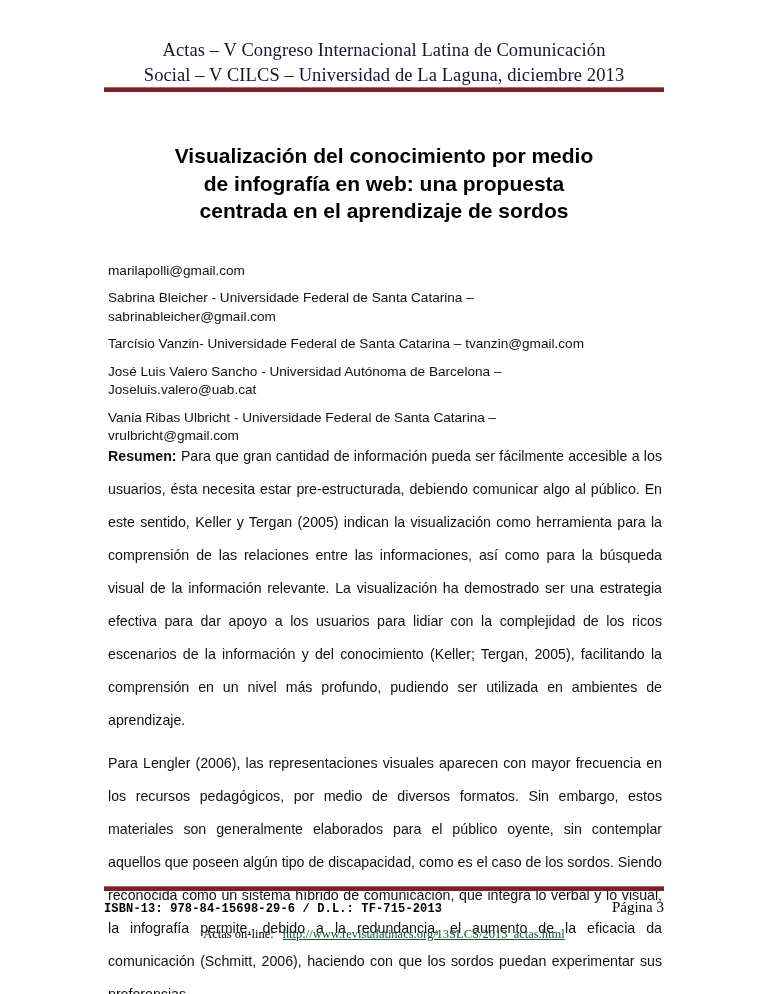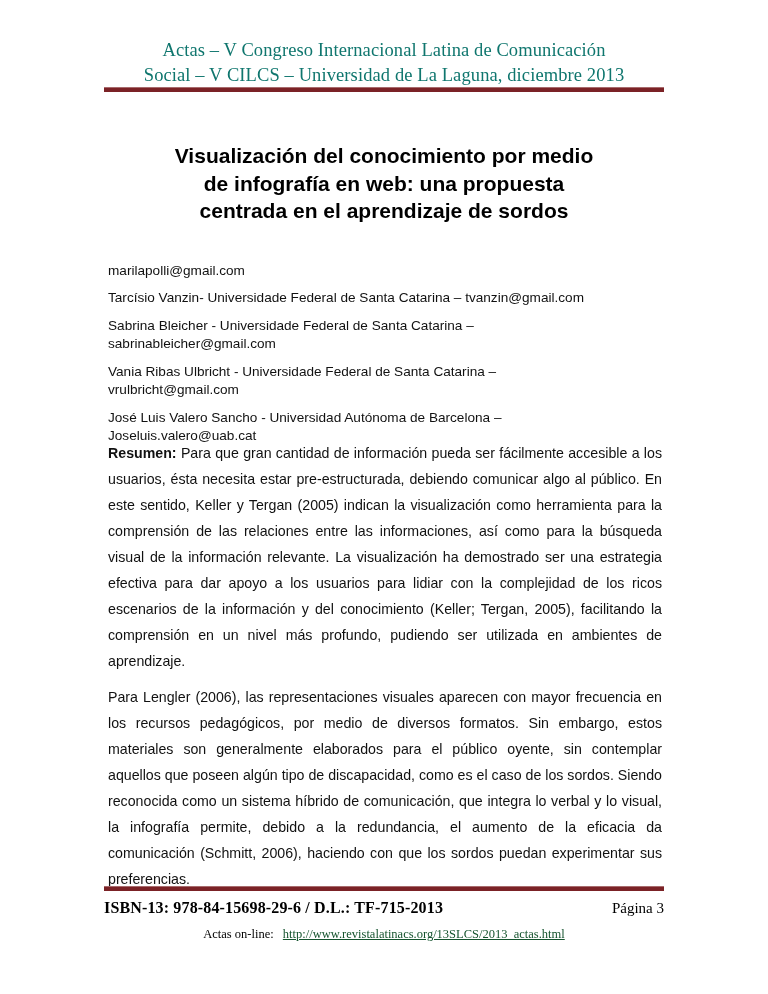--- a/index.html
+++ b/index.html
@@ -27,21 +27,21 @@
   
   .running-head {
     position: absolute;
     left: 104px;
     top: 38px;
     width: 560px;
     text-align: center;
     font-family: "Liberation Serif", serif;
     font-size: 18.5px;
     line-height: 25px;
-    color: #0f766e;
+    color: #0f172a;
     letter-spacing: 0.1px;
   }
   .header-rule {
     position: absolute;
     left: 104px;
     top: 87px;
     width: 560px;
     height: 4px;
     background: #7b2226;
     border-top: 1px solid #a86b6d;
@@ -82,21 +82,21 @@
     position: absolute;
     left: 108px;
     top: 440px;
     width: 554px;
   }
   .abstract p {
     margin: 0;
     text-align: justify;
     font-family: "Liberation Sans", sans-serif;
     font-size: 14.2px;
-    line-height: 26px;
+    line-height: 33px;
     color: #111;
     text-justify: inter-word;
   }
   .abstract p + p { margin-top: 10px; }
   .lead-label { font-weight: bold; }
 
   
   .footer-rule {
     position: absolute;
     left: 104px;
@@ -109,23 +109,23 @@
   .footer-row {
     position: absolute;
     left: 104px;
     top: 899px;
     width: 560px;
     display: flex;
     align-items: baseline;
     justify-content: space-between;
   }
   .isbn {
-    font-family: Liberation Serif, serif;
+    font-family: Liberation Mono, monospace;
     font-weight: bold;
-    font-size: 16px;
+    font-size: 12px;
     letter-spacing: 0.15px;
     color: #000;
   }
   .page-number {
     font-family: "Liberation Serif", serif;
     font-size: 15px;
     color: #000;
   }
   .footer-online {
     position: absolute;
@@ -160,33 +160,33 @@
     <span>de infografía en web: una propuesta</span><br>
     <span>centrada en el aprendizaje de sordos</span>
   </h1>
 
   <div class="authors">
     <div class="author-block">
       <br>
       <span>marilapolli@gmail.com</span>
     </div>
     <div class="author-block">
-      <span>Tarcísio Vanzin- Universidade Federal de Santa Catarina – tvanzin@gmail.com</span>
-    </div>
-    <div class="author-block">
       <span>Sabrina Bleicher - Universidade Federal de Santa Catarina –</span><br>
       <span>sabrinableicher@gmail.com</span>
     </div>
     <div class="author-block">
+      <span>Tarcísio Vanzin- Universidade Federal de Santa Catarina – tvanzin@gmail.com</span>
+    </div>
+    <div class="author-block">
+      <span>José Luis Valero Sancho - Universidad Autónoma de Barcelona –</span><br>
+      <span>Joseluis.valero@uab.cat</span>
+    </div>
+    <div class="author-block">
       <span>Vania Ribas Ulbricht - Universidade Federal de Santa Catarina –</span><br>
       <span>vrulbricht@gmail.com</span>
-    </div>
-    <div class="author-block">
-      <span>José Luis Valero Sancho - Universidad Autónoma de Barcelona –</span><br>
-      <span>Joseluis.valero@uab.cat</span>
     </div>
   </div>
 
   <div class="abstract">
     <p><span class="lead-label">Resumen:</span><span> Para que gran cantidad de información pueda ser fácilmente accesible a los usuarios, ésta necesita estar pre-estructurada, debiendo comunicar algo al público.  En este sentido, Keller y Tergan (2005) indican la visualización como herramienta para la comprensión de las relaciones entre las informaciones, así como para la búsqueda visual de la información relevante. La visualización ha demostrado ser una estrategia efectiva para dar apoyo a los usuarios para lidiar con la complejidad de los ricos escenarios de la información y del conocimiento (Keller; Tergan, 2005), facilitando la comprensión en un nivel más profundo, pudiendo ser utilizada en ambientes de aprendizaje.</span></p>
     <p>Para Lengler (2006), las representaciones visuales aparecen con mayor frecuencia en los recursos pedagógicos, por medio de diversos formatos. Sin embargo, estos materiales son generalmente elaborados para el público oyente, sin contemplar aquellos que poseen algún tipo de discapacidad, como es el caso de los sordos. Siendo reconocida como un sistema híbrido de comunicación, que integra lo verbal y lo visual, la infografía permite, debido a la redundancia, el aumento de la eficacia da comunicación (Schmitt, 2006), haciendo con que los sordos puedan experimentar sus preferencias.</p>
   </div>
 
   <div class="footer-rule"></div>
   <div class="footer-row">

